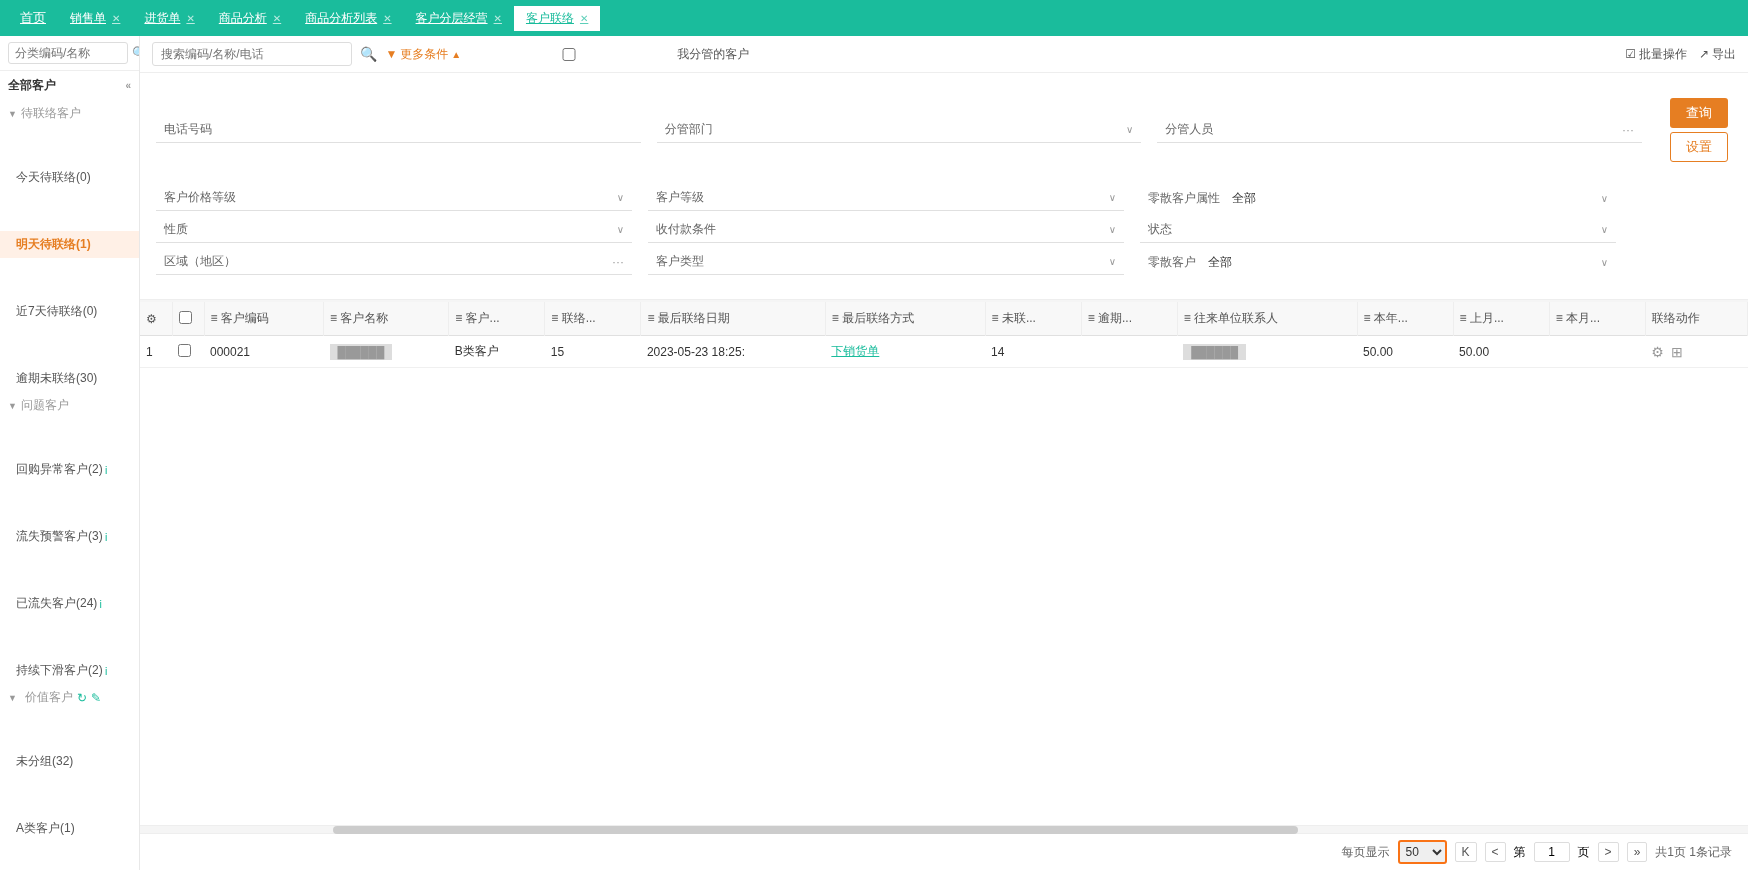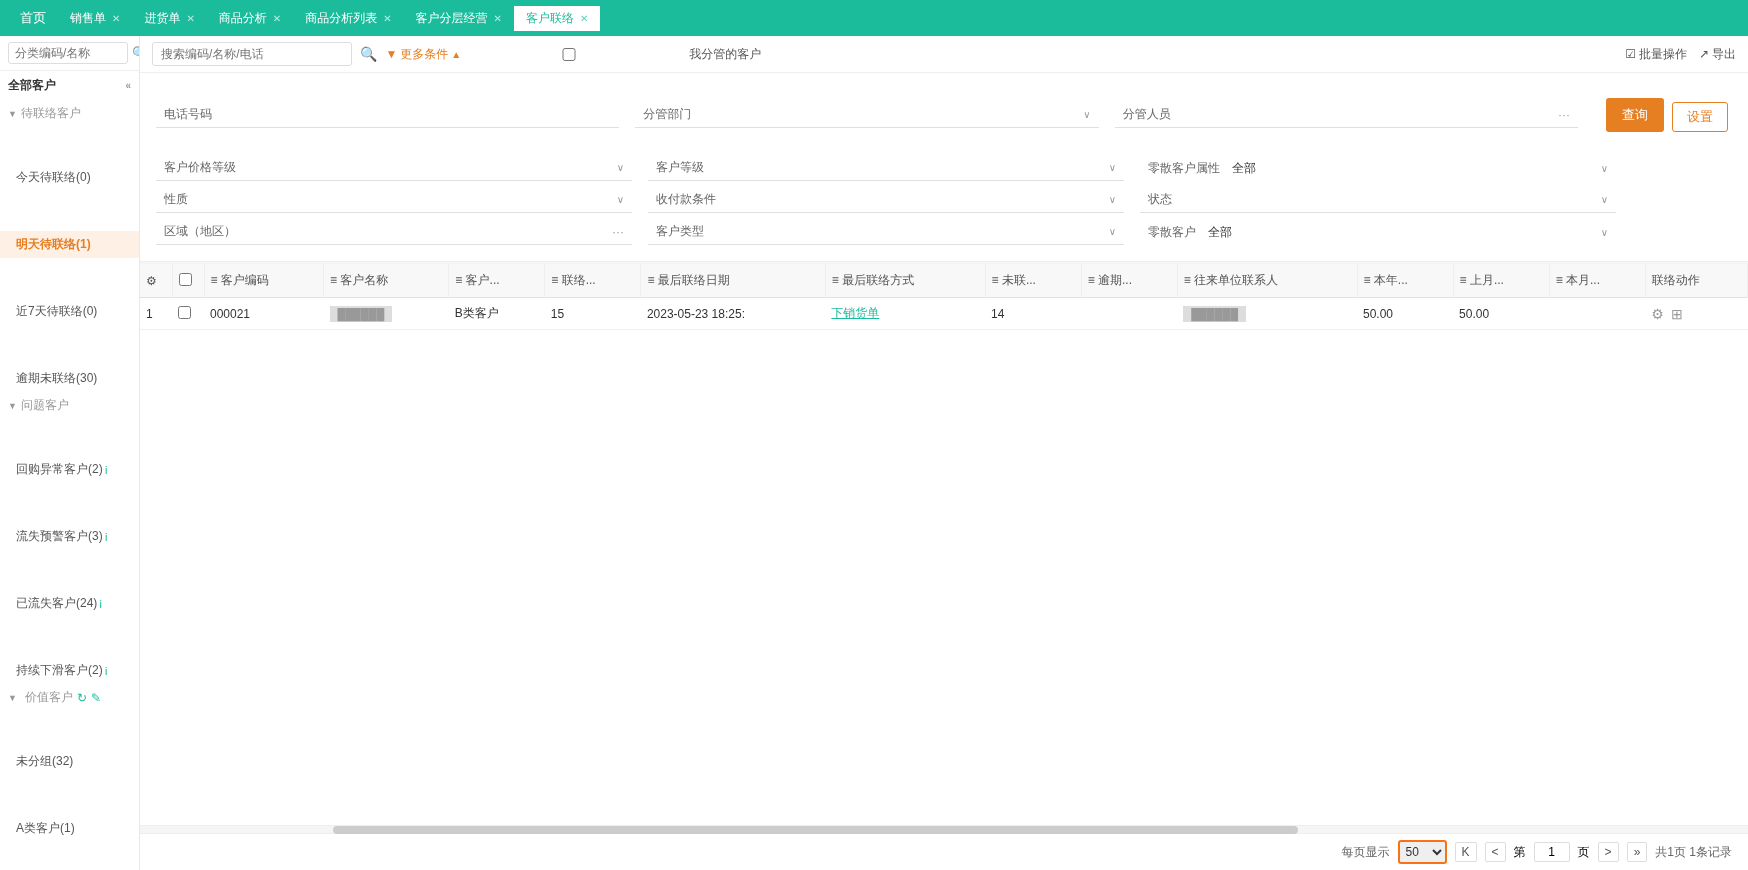--- a/index.html
+++ b/index.html
@@ -15,20 +15,21 @@
     }
     .nav-item {
       color: #fff;
       padding: 0 12px;
       height: 25px;
       display: flex;
       align-items: center;
       cursor: pointer;
       font-size: 13px;
       white-space: nowrap;
+      text-decoration: underline;
     }
     .nav-item.active { background: #fff; color: #1abc9c; }
     .nav-item .close-x {
       margin-left: 6px;
       font-size: 10px;
       opacity: 0.7;
     }
 
     
     .main-layout {
@@ -125,21 +126,21 @@
       color: #e67e22;
       cursor: pointer;
       display: flex;
       align-items: center;
       gap: 3px;
       font-size: 12px;
     }
     .my-customers-check {
       display: flex;
       align-items: center;
-      gap: 20px;
+      gap: 8px;
       color: #555;
       justify-content: flex-end;
     }
     .bulk-export {
       margin-left: auto;
       display: flex;
       align-items: center;
       gap: 12px;
     }
     .bulk-btn, .export-btn {
@@ -206,21 +207,21 @@
       color: #e67e22;
       border: 1px solid #e67e22;
       border-radius: 3px;
       padding: 5px 14px;
       cursor: pointer;
       font-size: 13px;
       margin-left: 8px;
     }
     .filter-actions {
       display: flex;
-      flex-direction: row;
+      flex-direction: column;
       justify-content: center;
       padding: 17px 4px;
     }
 
     
     .table-container {
       flex: 1;
       overflow: auto;
       background: #fff;
       margin-top: 2px;
@@ -483,21 +484,21 @@
           <span class="filter-arrow">∨</span>
         </div>
         <div class="filter-item" style="flex:2;">
           <span class="filter-label">状态</span>
           <span class="filter-value"></span>
           <span class="filter-arrow">∨</span>
         </div>
         <div style="width:100px;"></div>
       </div>
 
-      <div class="filter-row" style="margin-bottom:8px;">
+      <div class="filter-row" style="margin-bottom:16px;">
         <div class="filter-item" style="flex:2;">
           <span class="filter-label">区域（地区）</span>
           <span class="filter-value"></span>
           <span class="filter-dots">···</span>
         </div>
         <div class="filter-item" style="flex:2;">
           <span class="filter-label">客户类型</span>
           <span class="filter-value"></span>
           <span class="filter-arrow">∨</span>
         </div>

